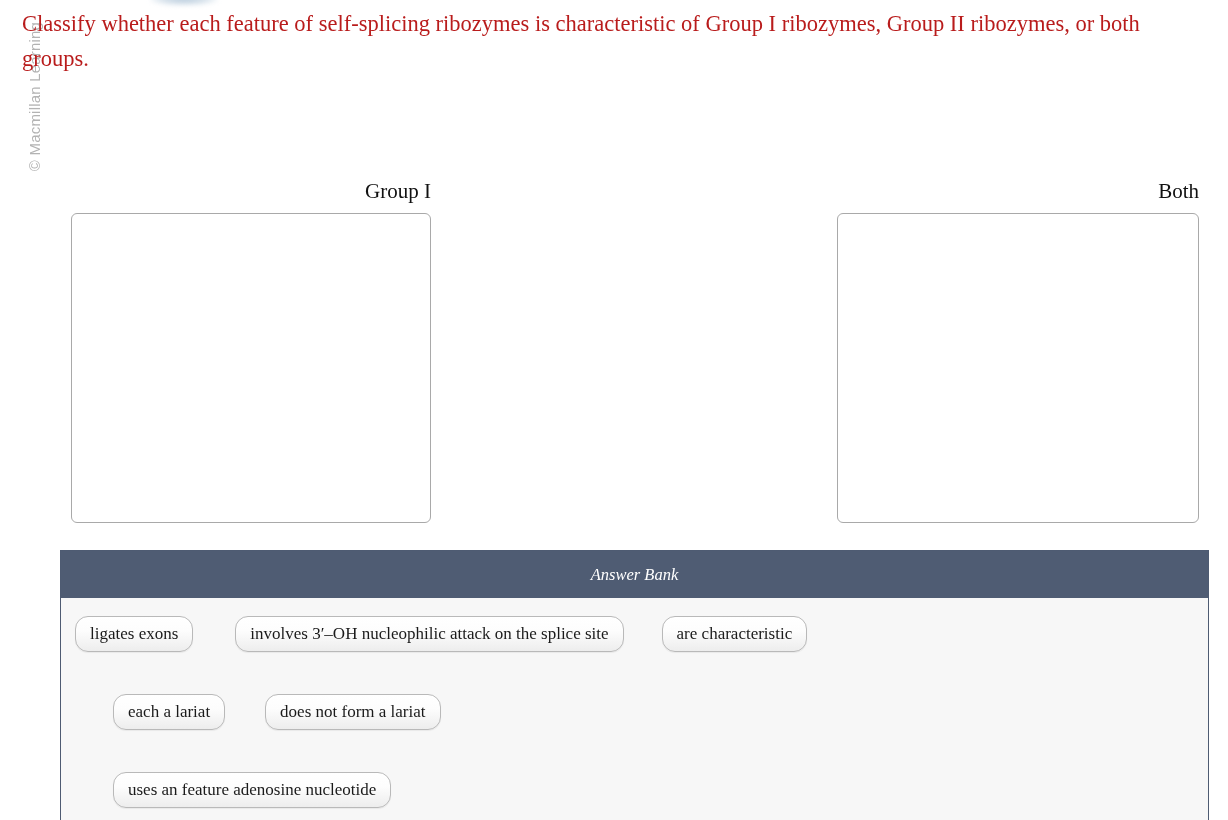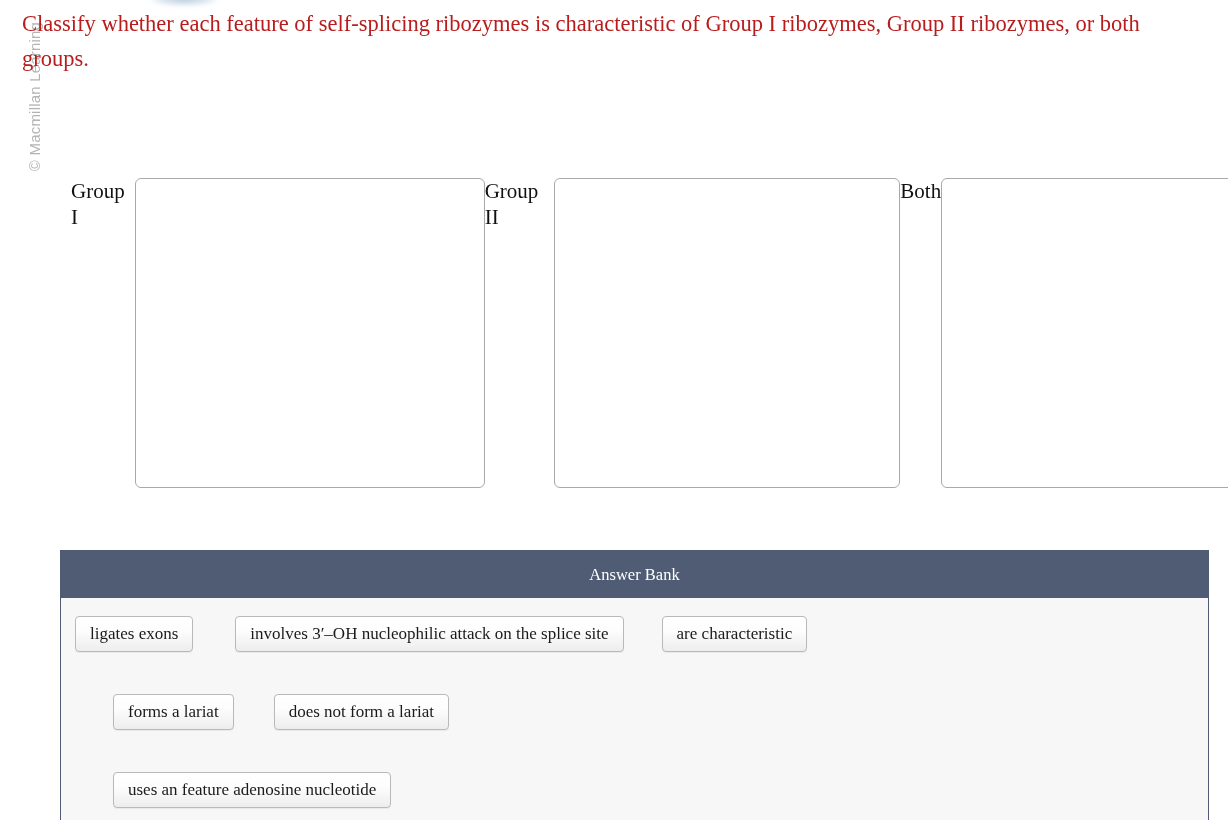--- a/index.html
+++ b/index.html
@@ -57,21 +57,21 @@
 
   
   #zones {
     position: absolute;
     left: 71px;
     top: 178px;
     width: 1128px;
     display: flex;
     justify-content: space-between;
   }
-  .zone { display: flex; flex-direction: row; align-items: flex-start; }
+  .zone { display: flex; flex-direction: column; align-items: flex-end; }
   .zone-label {
     font-size: 21px;
     line-height: 26px;
     color: #111111;
     margin-bottom: 9px;
   }
   .zone-box {
     border: 1px solid #a9a9a9;
     border-radius: 6px;
     background: #ffffff;
@@ -93,38 +93,39 @@
     background: #f7f7f7;
   }
   #answer-bank-header {
     height: 47px;
     background: #4f5c73;
     color: #ffffff;
     font-size: 16.5px;
     display: flex;
     align-items: center;
     justify-content: center;
+    font-style: italic;
   }
   #answer-bank-body {
     padding: 18px 14px 0 14px;
   }
   .chip-row {
     display: flex;
     align-items: flex-start;
     margin-bottom: 42px;
   }
   .chip {
     display: inline-block;
     box-sizing: border-box;
     height: 36px;
     line-height: 34px;
     padding: 0 14px;
     margin: 0 0 0 0;
     border: 1px solid #b9b9b9;
-    border-radius: 4px;
+    border-radius: 13px;
     background: linear-gradient(to bottom, #ffffff 0%, #fdfdfd 40%, #ededed 100%);
     box-shadow: 0 1px 1px rgba(0,0,0,.06);
     font-size: 17px;
     color: #1a1a1a;
     white-space: nowrap;
     cursor: move;
   }
   .gap-sm { width: 40px; flex: 0 0 auto; }
   .gap-md { width: 38px; flex: 0 0 auto; }
   .gap-lg { width: 42px; flex: 0 0 auto; }
@@ -138,24 +139,20 @@
 
 <div id="prompt">Classify whether each feature of self-splicing ribozymes is characteristic of Group I ribozymes, Group II ribozymes, or both groups.</div>
 
 <div id="zones">
 
   <div class="zone zone-1">
     <div class="zone-label">Group I</div>
     <div class="zone-box"></div>
   </div>
 
-  <div class="zone zone-2">
-    <div class="zone-label">Group II</div>
-    <div class="zone-box"></div>
-  </div>
 
   <div class="zone zone-3">
     <div class="zone-label">Both</div>
     <div class="zone-box"></div>
   </div>
 
 </div>
 
 <div id="answer-bank">
   <div id="answer-bank-header">Answer Bank</div>
@@ -164,21 +161,21 @@
     <div class="chip-row">
       <div class="chip">ligates exons</div>
       <div class="gap-lg"></div>
       <div class="chip">involves 3′–OH nucleophilic attack on the splice site</div>
       <div class="gap-md"></div>
       <div class="chip">are characteristic</div>
     </div>
 
     <div class="chip-row">
       <div class="gap-md"></div>
-      <div class="chip">forms a lariat</div>
+      <div class="chip">each a lariat</div>
       <div class="gap-sm"></div>
       <div class="chip">does not form a lariat</div>
     </div>
 
     <div class="chip-row">
       <div class="gap-md"></div>
       <div class="chip">uses an feature adenosine nucleotide</div>
       <div class="gap-lg"></div>
     </div>
 

